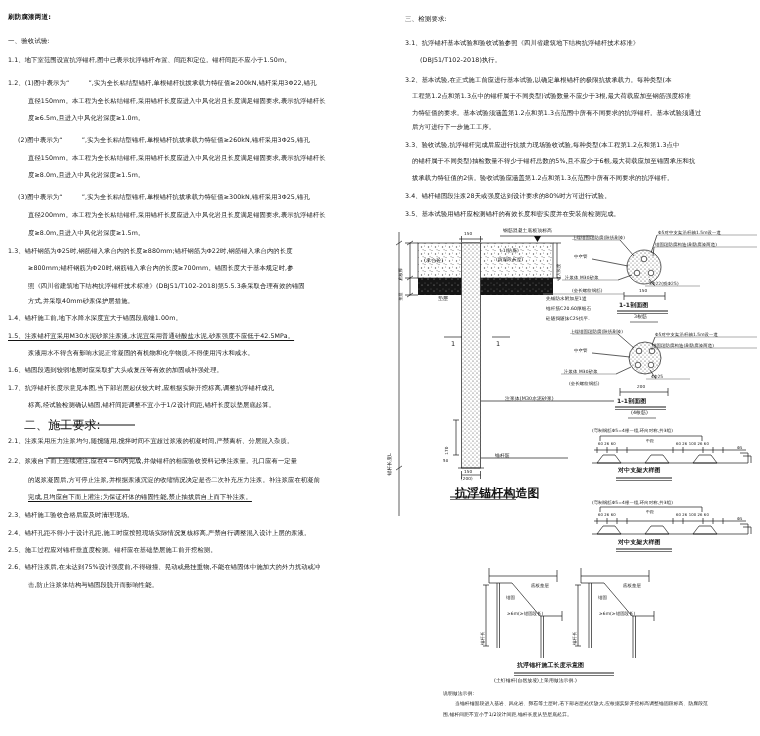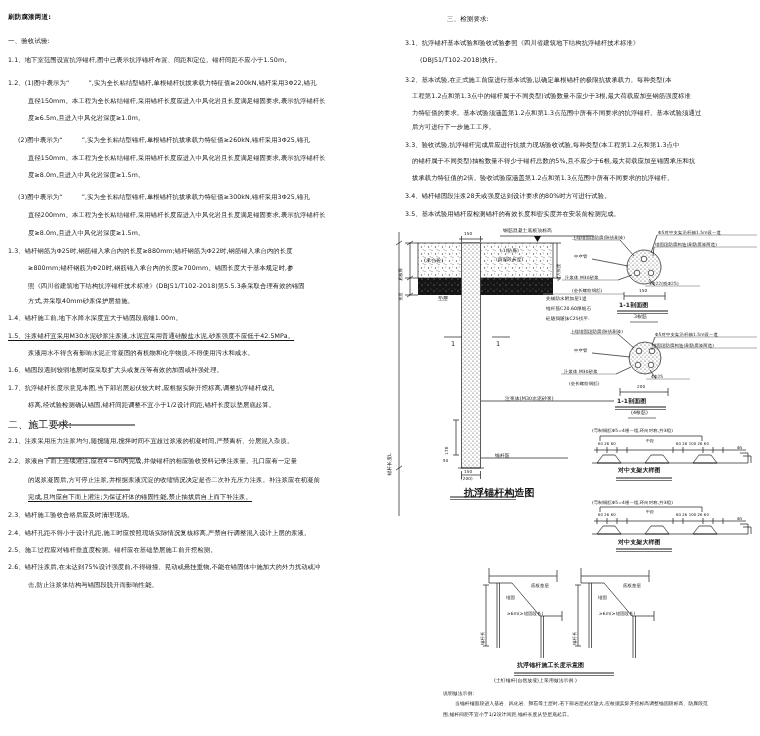--- a/index.html
+++ b/index.html
@@ -233,31 +233,31 @@
       <div class="t" style="left: 8px; top: 247px; font-size: 6.3px;">1.3、锚杆钢筋为Φ25时,钢筋锚入承台内的长度≥880mm;锚杆钢筋为Φ22时,钢筋锚入承台内的长度</div>
       <div class="t" style="left: 28px; top: 264px; font-size: 6.3px;">≥800mm;锚杆钢筋为Φ20时,钢筋锚入承台内的长度≥700mm。锚固长度大于基本规定时,参</div>
       <div class="t" style="left: 28px; top: 282px; font-size: 6.3px;">照《四川省建筑地下结构抗浮锚杆技术标准》(DBJ51/T102-2018)第5.5.3条采取合理有效的锚固</div>
       <div class="t" style="left: 28px; top: 297px; font-size: 6.3px;">方式,并采取40mm砂浆保护层措施。</div>
       <div class="t" style="left: 8px; top: 314px; font-size: 6.3px;">1.4、锚杆施工前,地下水降水深度宜大于锚固段底端1.00m。</div>
       <div class="t u" style="left: 8px; top: 332px; font-size: 6.3px;">1.5、注浆锚杆宜采用M30水泥砂浆注浆液,水泥宜采用普通硅酸盐水泥,砂浆强度不应低于42.5MPa。</div>
       <div class="t" style="left: 28px; top: 349px; font-size: 6.3px;">浆液用水不得含有影响水泥正常凝固的有机物和化学物质,不得使用污水和咸水。</div>
       <div class="t" style="left: 8px; top: 366px; font-size: 6.3px;">1.6、锚固段遇到较弱地层时应采取扩大头或复压等有效的加固或补强处理。</div>
       <div class="t" style="left: 8px; top: 384px; font-size: 6.3px;">1.7、抗浮锚杆长度示意见本图,当下部岩层起伏较大时,应根据实际开挖标高,调整抗浮锚杆成孔</div>
       <div class="t" style="left: 28px; top: 401px; font-size: 6.3px;">标高,经试验检测确认锚固,锚杆间距调整不宜小于1/2设计间距,锚杆长度以垫层底起算。</div>
-      <div class="t" style="left: 8px; top: 419px; font-size: 10px;">二、施工要求:</div>
+      <div class="t" style="left: 24px; top: 419px; font-size: 12px;">二、施工要求:</div>
       <div class="t" style="left: 8px; top: 437px; font-size: 6.3px;">2.1、注浆采用压力注浆均匀,随搅随用,搅拌时间不宜超过浆液的初凝时间,严禁离析、分层混入杂质。</div>
       <div class="t" style="left: 8px; top: 457px; font-size: 6.3px;">2.2、浆液自下而上连续灌注,应在4～6h内完成,并做锚杆的相应验收资料记录注浆量。孔口应有一定量</div>
       <div class="t" style="left: 28px; top: 476px; font-size: 6.3px;">的返浆凝固后,方可停止注浆,并根据浆液沉淀的收缩情况决定是否二次补充压力注浆。补注浆应在初凝前</div>
       <div class="t u" style="left: 28px; top: 493px; font-size: 6.3px;">完成,且均应自下而上灌注;为保证杆体的锚固性能,禁止抽拔后自上而下补注浆。</div>
       <div class="t" style="left: 8px; top: 511px; font-size: 6.3px;">2.3、锚杆施工验收合格后应及时清理现场。</div>
       <div class="t" style="left: 8px; top: 529px; font-size: 6.3px;">2.4、锚杆孔距不得小于设计孔距,施工时应按照现场实际情况复核标高,严禁自行调整混入设计上层的浆液。</div>
       <div class="t" style="left: 8px; top: 546px; font-size: 6.3px;">2.5、施工过程应对锚杆垂直度检测。锚杆应在基础垫层施工前开挖检测。</div>
       <div class="t" style="left: 8px; top: 563px; font-size: 6.3px;">2.6、锚杆注浆后,在未达到75%设计强度前,不得碰撞、晃动或悬挂重物,不能在锚固体中施加大的外力扰动或冲</div>
       <div class="t" style="left: 28px; top: 581px; font-size: 6.3px;">击,防止注浆体结构与锚固段脱开而影响性能。</div>
-      <div class="t" style="left: 405px; top: 16px; font-size: 6.5px; margin-left: 42px;">三、检测要求:</div>
+      <div class="t" style="left: 405px; top: 16px; font-size: 6.5px;">三、检测要求:</div>
       <div class="t" style="left: 405px; top: 39px; font-size: 6.3px;">3.1、抗浮锚杆基本试验和验收试验参照《四川省建筑地下结构抗浮锚杆技术标准》</div>
       <div class="t" style="left: 420px; top: 56px; font-size: 6.3px;">(DBJ51/T102-2018)执行。</div>
       <div class="t" style="left: 405px; top: 76px; font-size: 6.3px;">3.2、基本试验,在正式施工前应进行基本试验,以确定单根锚杆的极限抗拔承载力。每种类型(本</div>
       <div class="t" style="left: 412px; top: 92px; font-size: 6.3px;">工程第1.2点和第1.3点中的锚杆属于不同类型)试验数量不应少于3根,最大荷载应加至钢筋强度标准</div>
       <div class="t" style="left: 412px; top: 109px; font-size: 6.3px;">力特征值的要求。基本试验须涵盖第1.2点和第1.3点范围中所有不同要求的抗浮锚杆。基本试验须通过</div>
       <div class="t" style="left: 412px; top: 123px; font-size: 6.3px;">后方可进行下一步施工工序。</div>
       <div class="t" style="left: 405px; top: 141px; font-size: 6.3px;">3.3、验收试验,抗浮锚杆完成后应进行抗拔力现场验收试验,每种类型(本工程第1.2点和第1.3点中</div>
       <div class="t" style="left: 412px; top: 157px; font-size: 6.3px;">的锚杆属于不同类型)抽检数量不得少于锚杆总数的5%,且不应少于6根,最大荷载应加至锚固承压和抗</div>
       <div class="t" style="left: 412px; top: 174px; font-size: 6.3px;">拔承载力特征值的2倍。验收试验应涵盖第1.2点和第1.3点范围中所有不同要求的抗浮锚杆。</div>
       <div class="t" style="left: 405px; top: 192px; font-size: 6.3px;">3.4、锚杆锚固段注浆28天或强度达到设计要求的80%时方可进行试验。</div>
@@ -276,21 +276,21 @@
       <div class="t" style="left: 505px; top: 396px; font-size: 4.8px;">注浆体(M30水泥砂浆)</div>
       <div class="t" style="left: 495px; top: 453px; font-size: 4.8px;">锚杆筋</div>
       <div class="t" style="left: 393px; top: 470px; font-size: 4.8px; transform: rotate(-90deg);">锚杆长度L</div>
       <div class="t" style="left: 404px; top: 276px; font-size: 4.2px; transform: rotate(-90deg);">底板厚</div>
       <div class="t" style="left: 404px; top: 296px; font-size: 4px; transform: rotate(-90deg);">垫层</div>
       <div class="t" style="left: 562px; top: 276px; font-size: 4.2px; transform: rotate(-90deg);">锚入长度</div>
       <div class="t" style="left: 450px; top: 450px; font-size: 4.2px; transform: rotate(-90deg);">170</div>
       <div class="t" style="left: 443px; top: 459px; font-size: 4px;">50</div>
       <div class="t" style="left: 464px; top: 470px; font-size: 4.2px;">150</div>
       <div class="t" style="left: 461px; top: 477px; font-size: 4.2px;">(200)</div>
-      <div class="t b" style="left: 455px; top: 487px; font-size: 10px; margin-left: 9px;">抗浮锚杆构造图</div>
+      <div class="t b" style="left: 455px; top: 487px; font-size: 12px;">抗浮锚杆构造图</div>
       <div class="t" style="left: 572px; top: 235px; font-size: 4.4px;">上端锚固段防腐(除锈刷漆)</div>
       <div class="t" style="left: 574px; top: 254px; font-size: 4.4px;">中空管</div>
       <div class="t" style="left: 565px; top: 275px; font-size: 4.4px;">注浆体 M30砂浆</div>
       <div class="t" style="left: 572px; top: 288px; font-size: 4.4px;">(全长螺纹钢筋)</div>
       <div class="t" style="left: 658px; top: 230px; font-size: 4.4px;">Φ5对中支架沿杆轴1.5m设一道</div>
       <div class="t" style="left: 655px; top: 242px; font-size: 4.4px;">锚固段防腐构造(刷防腐漆两道)</div>
       <div class="t" style="left: 649px; top: 281px; font-size: 4.4px;">3Φ22(或Φ25)</div>
       <div class="t" style="left: 639px; top: 289px; font-size: 4.2px;">150</div>
       <div class="t b" style="left: 619px; top: 302px; font-size: 6px;">1-1剖面图</div>
       <div class="t" style="left: 634px; top: 314px; font-size: 4.8px;">3根筋</div>

